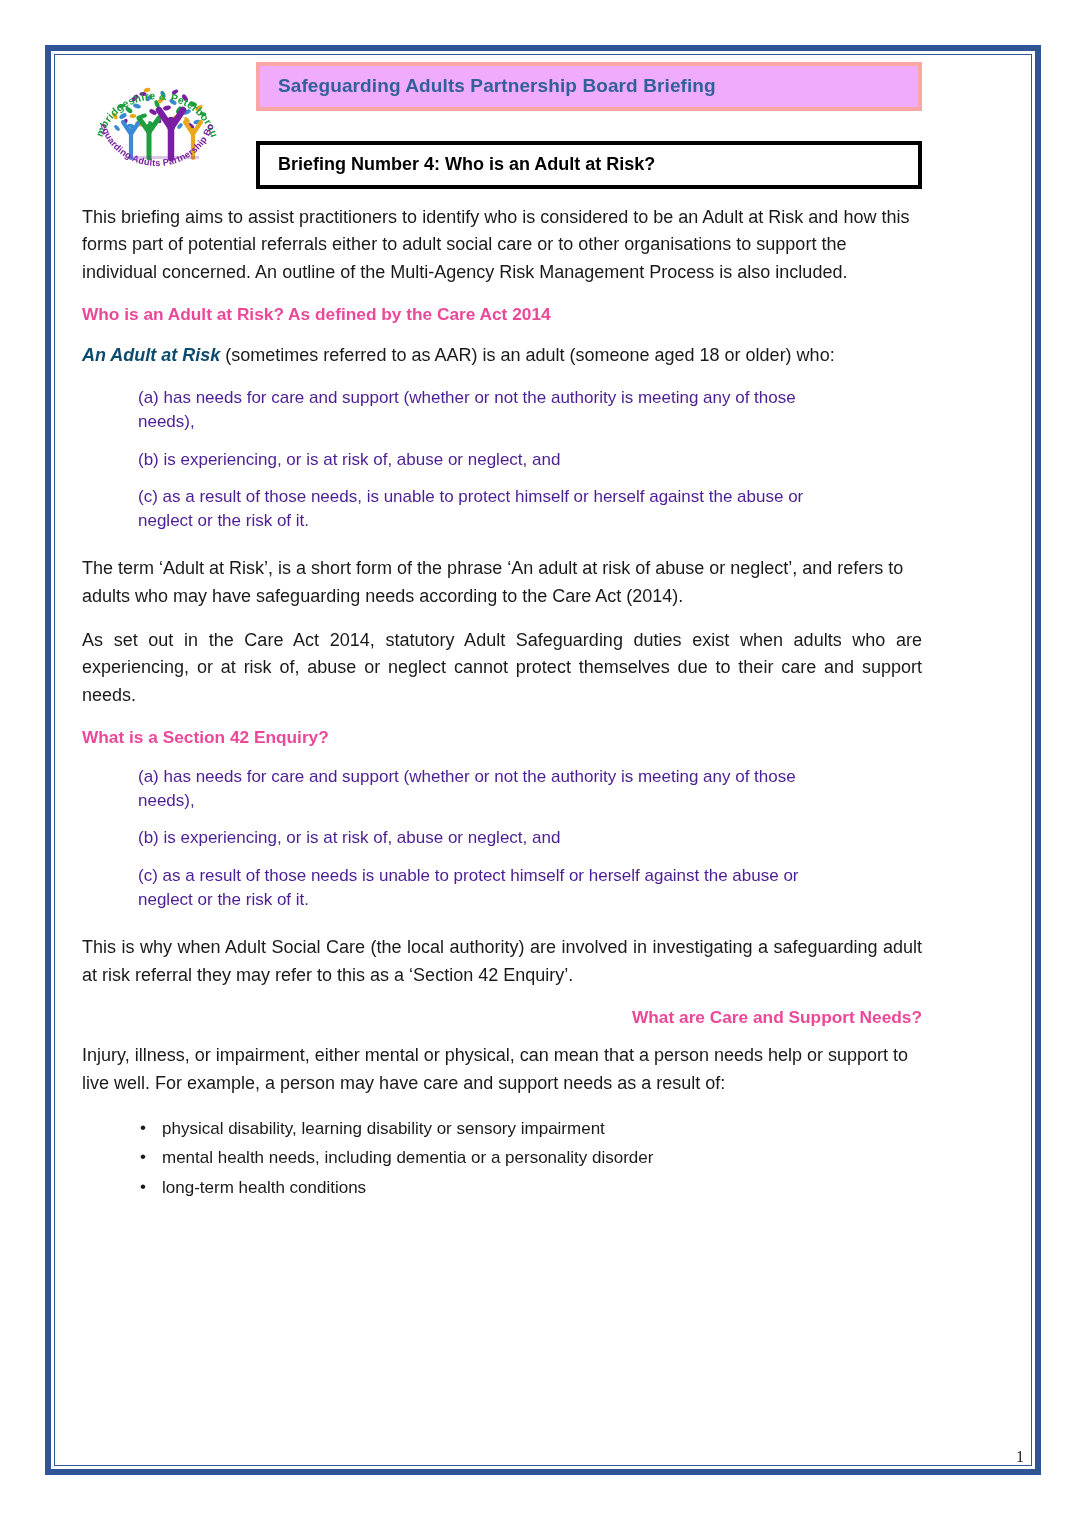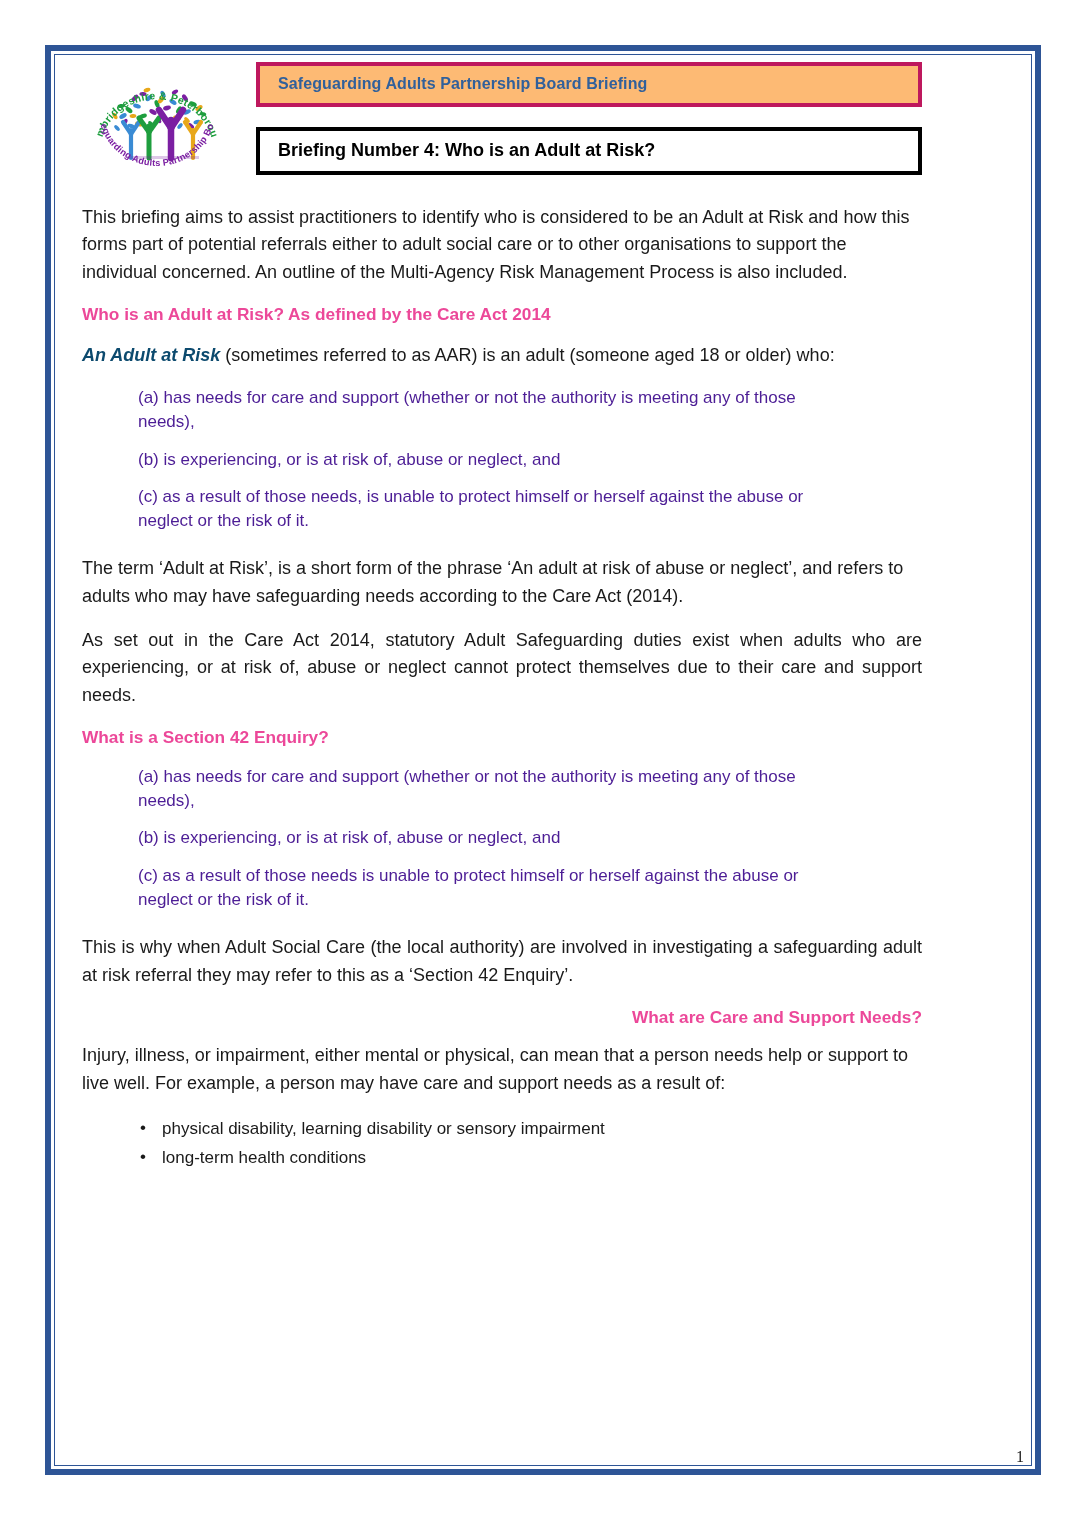--- a/index.html
+++ b/index.html
@@ -57,31 +57,31 @@
     padding-top: 4px;
   }
   .logo-svg { display: block; }
 
   .title-stack {
     flex: 1;
     padding-left: 24px;
     padding-top: 2px;
   }
   .title-box-primary {
-    border: 4px solid #be185d;
-    background: #fdba74;
+    border: 4px solid #fca5a5;
+    background: #f0abfc;
     padding: 9px 18px 10px 18px;
     color: #31609B;
-    font-size: 16px;
+    font-size: 19px;
     font-weight: bold;
     letter-spacing: 0.1px;
     box-sizing: border-box;
   }
   .title-box-secondary {
-    margin-top: 20px;
+    margin-top: 30px;
     border: 4px solid #000000;
     background: #ffffff;
     padding: 9px 18px 10px 18px;
     color: #000000;
     font-size: 18px;
     font-weight: bold;
     box-sizing: border-box;
   }
 
   
@@ -298,19 +298,20 @@
     <div class="gap-sm"></div>
 
     <p class="para justify">This is why when Adult Social Care (the local authority) are involved in investigating a safeguarding adult at risk referral they may refer to this as a ‘Section 42 Enquiry’.</p>
 
     <h2 class="section-heading tight">What are Care and Support Needs?</h2>
 
     <p class="para">Injury, illness, or impairment, either mental or physical, can mean that a person needs help or support to live well. For example, a person may have care and support needs as a result of:</p>
 
     <ul class="bullet-list">
       <li>physical disability, learning disability or sensory impairment</li>
+      <li>mental health needs, including dementia or a personality disorder</li>
       <li>long-term health conditions</li>
     </ul>
 
   </div>
 </div>
 
 <div class="page-number">1</div>
 
 </body></html>

